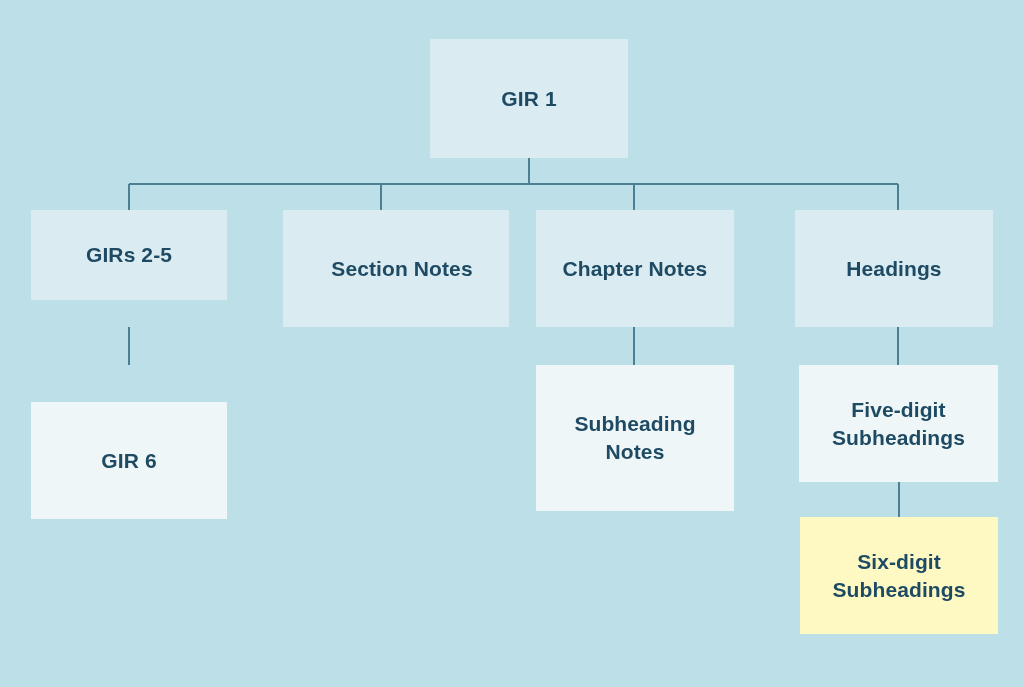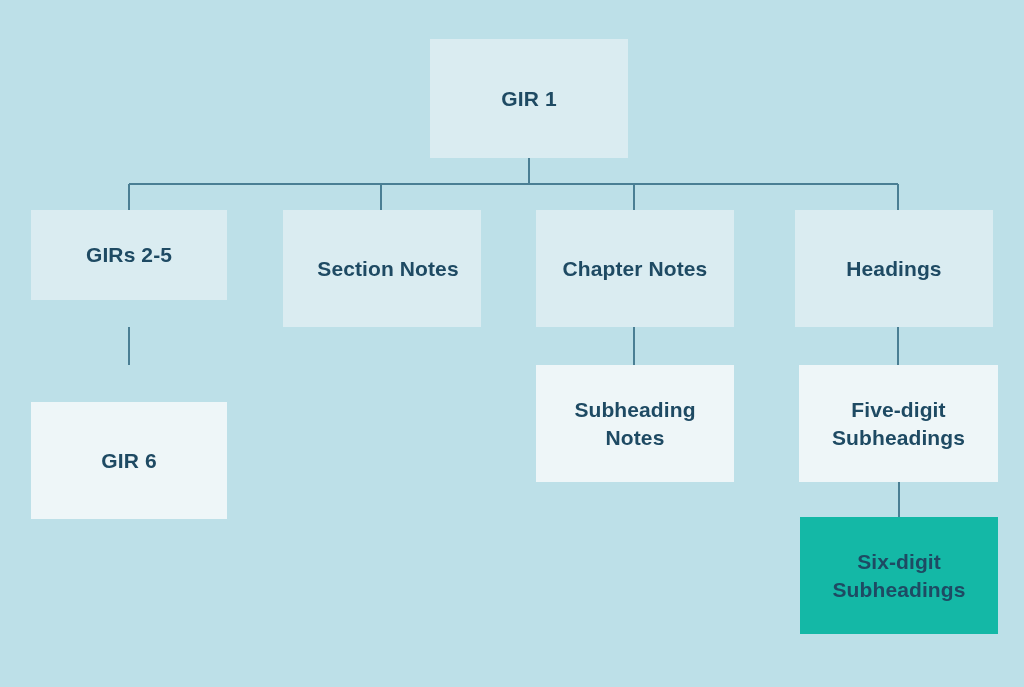--- a/index.html
+++ b/index.html
@@ -33,21 +33,21 @@
     box-sizing: border-box;
     padding: 4px 8px;
   }
   .node .node-label {
     display: block;
     white-space: pre-line;
   }
   
   .tier-a { background: #daecf1; }
   .tier-b { background: #eef6f8; }
-  .tier-c { background: #14b8a6; }
+  .tier-c { background: #fef9c3; }
 
   svg.connectors {
     position: absolute;
     left: 0;
     top: 0;
     width: 1024px;
     height: 687px;
     pointer-events: none;
   }
   svg.connectors line,
@@ -76,37 +76,37 @@
   </svg>
 
   <div class="node tier-a" style="left:430px; top:39px; width:198px; height:119px;">
     <span class="node-label">GIR 1</span>
   </div>
 
   <div class="node tier-a" style="left:31px; top:210px; width:196px; height:90px;">
     <span class="node-label">GIRs 2-5</span>
   </div>
 
-  <div class="node tier-a" style="left:283px; top:210px; width:198px; height:117px;padding-left:20px;">
+  <div class="node tier-a" style="left:283px; top:210px; width:226px; height:117px;padding-left:20px;">
     <span class="node-label">Section Notes</span>
   </div>
 
   <div class="node tier-a" style="left:536px; top:210px; width:198px; height:117px;">
     <span class="node-label">Chapter Notes</span>
   </div>
 
   <div class="node tier-a" style="left:795px; top:210px; width:198px; height:117px;">
     <span class="node-label">Headings</span>
   </div>
 
   <div class="node tier-b" style="left:31px; top:365px; width:196px; height:117px;margin-top:37px;">
     <span class="node-label">GIR 6</span>
   </div>
 
-  <div class="node tier-b" style="left:536px; top:365px; width:198px; height:117px;">
+  <div class="node tier-b" style="left:536px; top:365px; width:198px; height:146px;">
     <span class="node-label">Subheading
 Notes</span>
   </div>
 
   <div class="node tier-b" style="left:799px; top:365px; width:199px; height:117px;">
     <span class="node-label">Five-digit
 Subheadings</span>
   </div>
 
   <div class="node tier-c" style="left:800px; top:517px; width:198px; height:117px;">

